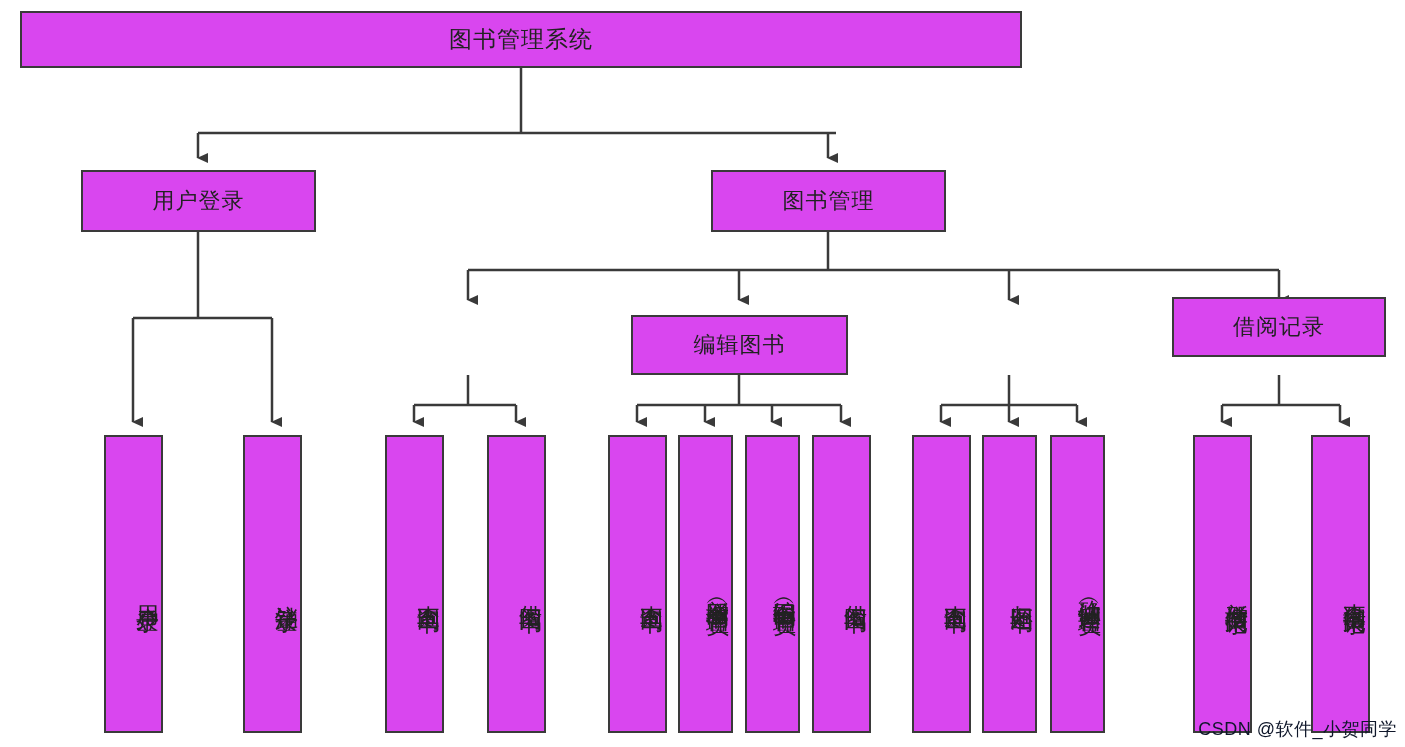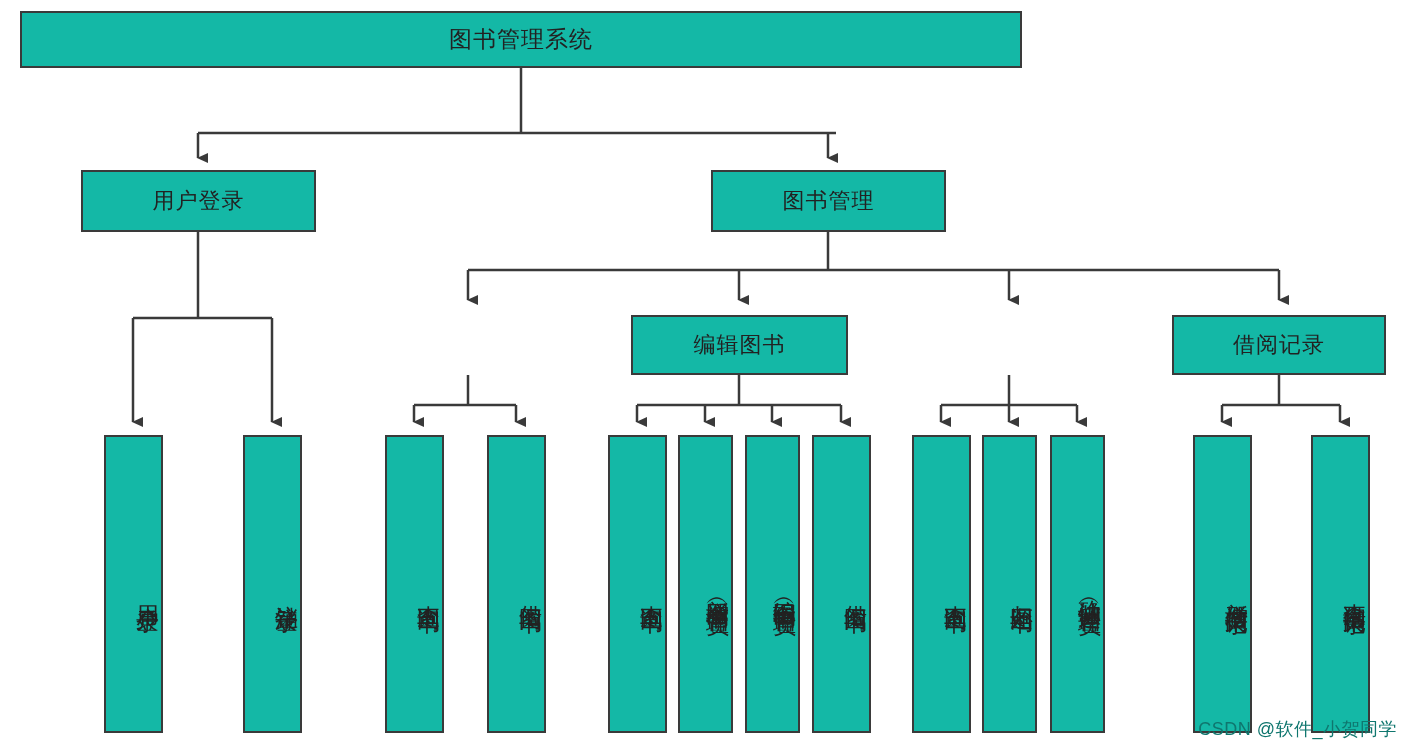--- a/index.html
+++ b/index.html
@@ -8,21 +8,21 @@
     background:#ffffff;
     font-family:"Liberation Sans","DejaVu Sans",sans-serif;
     overflow:hidden;
     position:relative;
   }
   #canvas{position:absolute;left:0;top:0;width:1405px;height:747px;}
   svg.wires{position:absolute;left:0;top:0;width:1405px;height:747px;pointer-events:none;}
   .node{
     position:absolute;
     box-sizing:border-box;
-    background:#14b8a6;
+    background:#d946ef;
     border:2px solid #3a3a3a;
     display:flex;
     align-items:center;
     justify-content:center;
     color:#222222;
     z-index:3;
   }
   .node-h{
     font-size:22px;
     letter-spacing:1px;
@@ -43,21 +43,21 @@
     writing-mode:vertical-rl;
     text-orientation:upright;
     white-space:nowrap;
     display:block;
   }
   .watermark{
     position:absolute;
     right:8px;
     bottom:6px;
     font-size:18px;
-    color:#0f766e;
+    color:#0f172a;
     letter-spacing:0.5px;
     z-index:9;
     white-space:nowrap;
   }
 </style>
 </head>
 <body>
 
 <div id="canvas">
 
@@ -118,21 +118,21 @@
   <div class="node node-h" style="left:81px;top:170px;width:235px;height:62px;">
     <span>用户登录</span>
   </div>
   <div class="node node-h" style="left:711px;top:170px;width:235px;height:62px;">
     <span>图书管理</span>
   </div>
 
   <div class="node node-h" style="left:631px;top:315px;width:217px;height:60px;">
     <span>编辑图书</span>
   </div>
-  <div class="node node-h" style="left:1172px;top:315px;width:214px;height:60px;">
+  <div class="node node-h" style="left:1172px;top:297px;width:214px;height:60px;">
     <span>借阅记录</span>
   </div>
 
   <div class="node leaf" style="left:104px;top:435px;width:59px;height:298px;">
     <span>用户登录</span>
   </div>
   <div class="node leaf" style="left:243px;top:435px;width:59px;height:298px;">
     <span>注销登录</span>
   </div>
 

